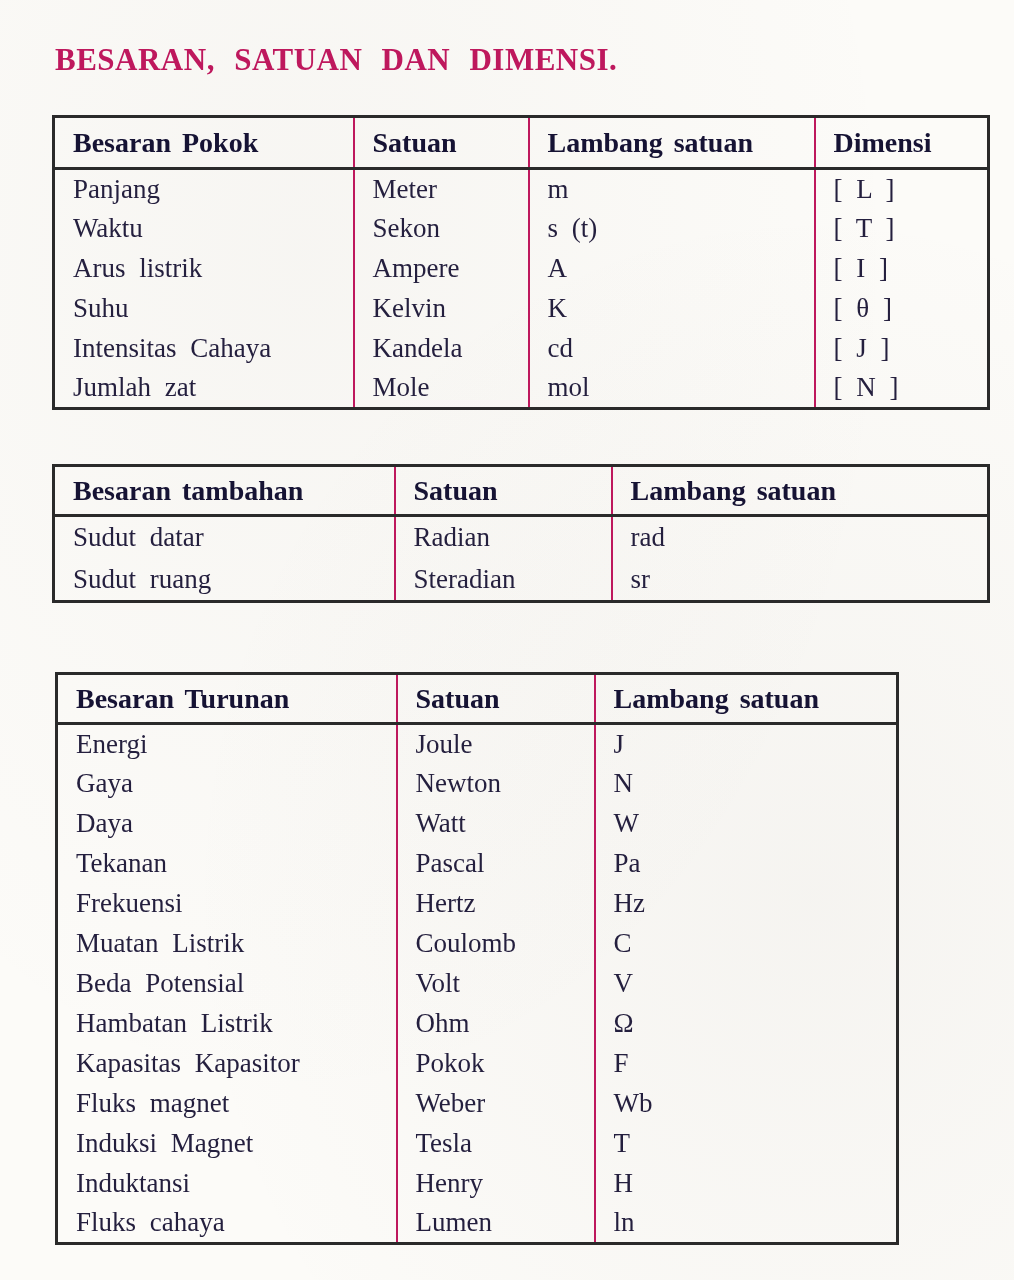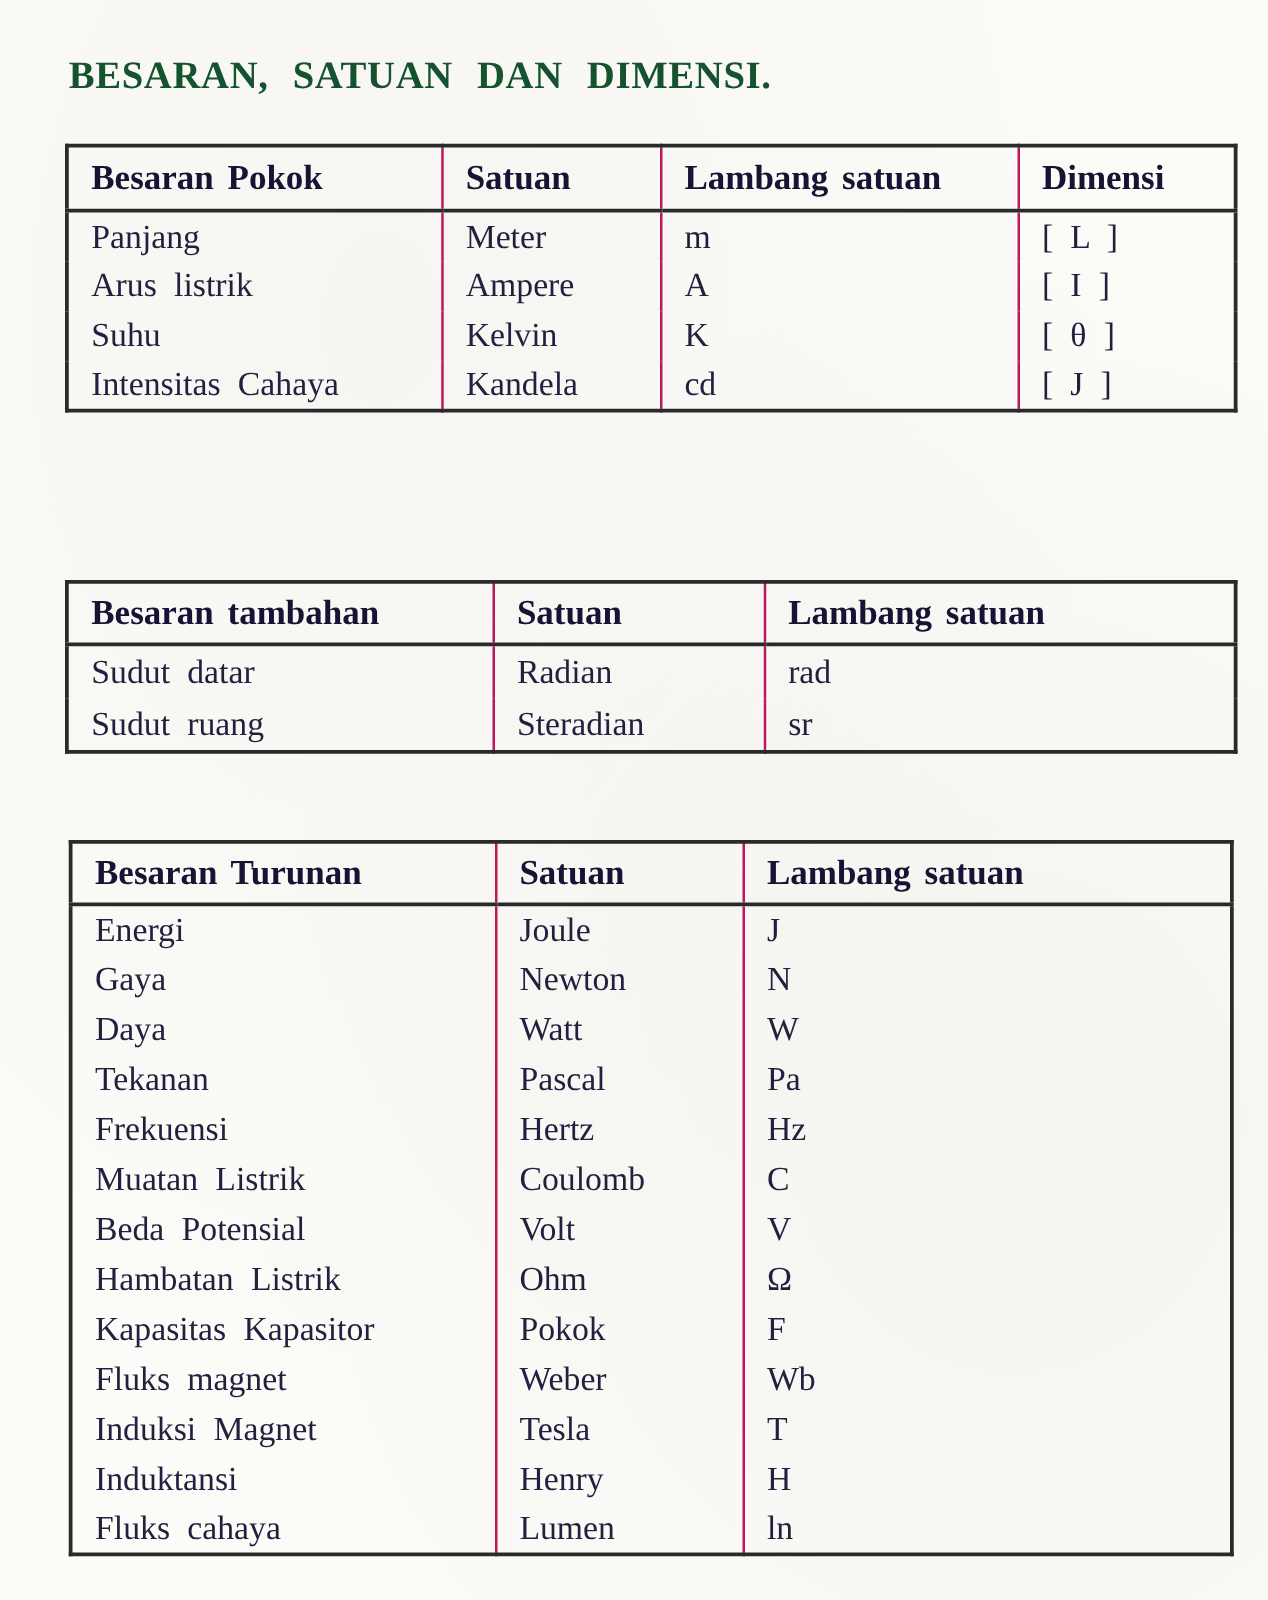--- a/index.html
+++ b/index.html
@@ -19,21 +19,21 @@
     font-family: "Liberation Serif", "DejaVu Serif", serif;
     color: #221e40;
   }
 
   .page-title {
     position: absolute;
     left: 55px;
     top: 42px;
     font-size: 31px;
     font-weight: bold;
-    color: #14532d;
+    color: #be185d;
     letter-spacing: 0.5px;
     word-spacing: 11px;
   }
 
   table.tbl {
     position: absolute;
     border-collapse: collapse;
     table-layout: fixed;
     background: transparent;
   }
@@ -83,21 +83,21 @@
   .t1 th:nth-child(3) { width: 286px; }
 
   
   .t2 { left: 52px; top: 464px; width: 938px; }
   .t2 th { height: 50px; }
   .t2 td { height: 43px; }
   .t2 th:nth-child(1) { width: 341px; }
   .t2 th:nth-child(2) { width: 217px; }
 
   
-  .t3 { left: 55px; top: 672px; width: 932px; }
+  .t3 { left: 55px; top: 672px; width: 844px; }
   .t3 th { height: 50px; }
   .t3 td { height: 40px; }
   .t3 th:nth-child(1) { width: 340px; }
   .t3 th:nth-child(2) { width: 198px; }
 </style>
 </head>
 <body>
 
 <div class="page-title">BESARAN, SATUAN DAN DIMENSI.</div>
 
@@ -111,37 +111,49 @@
       </tr>
     </thead>
     <tbody>
       <tr>
         <td>Panjang</td>
         <td>Meter</td>
         <td>m</td>
         <td>[ L ]</td>
       </tr>
       <tr>
+        <td>Waktu</td>
+        <td>Sekon</td>
+        <td>s (t)</td>
+        <td>[ T ]</td>
+      </tr>
+      <tr>
         <td>Arus listrik</td>
         <td>Ampere</td>
         <td>A</td>
         <td>[ I ]</td>
       </tr>
       <tr>
         <td>Suhu</td>
         <td>Kelvin</td>
         <td>K</td>
         <td>[ θ ]</td>
       </tr>
       <tr>
         <td>Intensitas Cahaya</td>
         <td>Kandela</td>
         <td>cd</td>
         <td>[ J ]</td>
       </tr>
+      <tr>
+        <td>Jumlah zat</td>
+        <td>Mole</td>
+        <td>mol</td>
+        <td>[ N ]</td>
+      </tr>
     </tbody>
   </table>
 
 <table class="tbl t2">
     <thead>
       <tr>
         <th>Besaran tambahan</th>
         <th>Satuan</th>
         <th>Lambang satuan</th>
       </tr>

